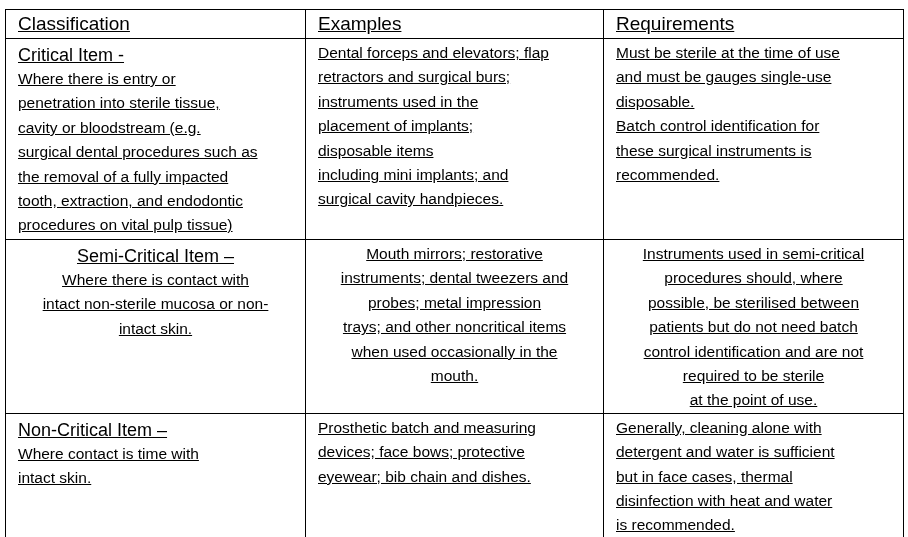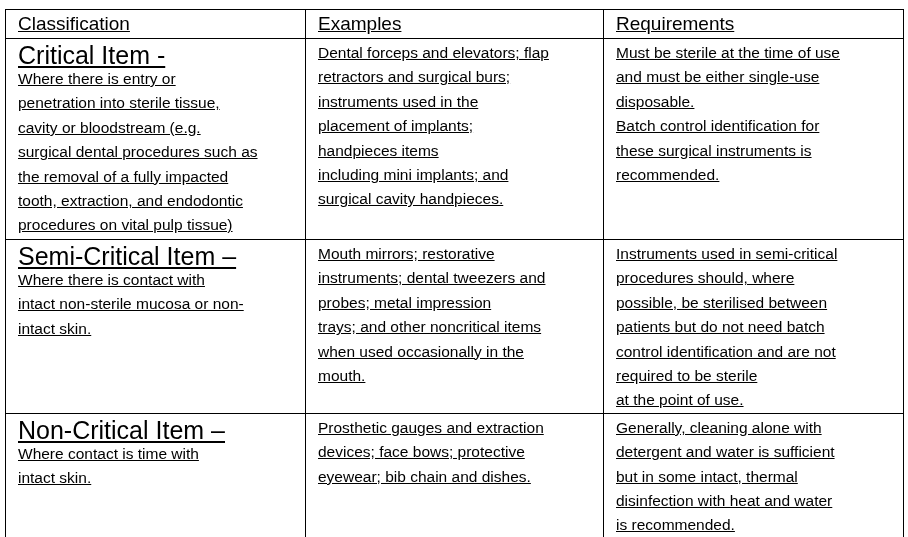--- a/index.html
+++ b/index.html
@@ -18,24 +18,24 @@
     padding: 2px 12px 0 12px;
     font-weight: normal;
     font-size: 15.5px;
     line-height: 24.4px;
     text-decoration: underline;
   }
   table.main th { font-size: 19px; line-height: 25px; padding-top: 1px; padding-bottom: 2px; }
   col.c1 { width: 300px; }
   col.c2 { width: 298px; }
   col.c3 { width: 300px; }
-  .cls-title { font-size: 25px; line-height: 24px; display: block; padding-top: 2px; }
+  .cls-title { font-size: 18px; line-height: 24px; display: block; padding-top: 2px; }
   .line { display: block; white-space: nowrap; }
   tr.r1 td { height: 198px; }
-  tr.r2 td { height: 169px; }
+  tr.r2 td { height: 169px; text-align: center; }
   tr.r3 td { height: 119px; }
 </style>
 </head>
 <body>
 
 <table class="main">
   <colgroup>
       <col class="c1">
       <col class="c2">
       <col class="c3">
@@ -58,27 +58,27 @@
         <span class="line">surgical dental procedures such as</span>
         <span class="line">the removal of a fully impacted</span>
         <span class="line">tooth, extraction, and endodontic</span>
         <span class="line">procedures on vital pulp tissue)</span>
       </td>
       <td>
         <span class="line">Dental forceps and elevators; flap</span>
         <span class="line">retractors and surgical burs;</span>
         <span class="line">instruments used in the</span>
         <span class="line">placement of implants;</span>
-        <span class="line">handpieces items</span>
+        <span class="line">disposable items</span>
         <span class="line">including mini implants; and</span>
         <span class="line">surgical cavity handpieces.</span>
       </td>
       <td>
         <span class="line">Must be sterile at the time of use</span>
-        <span class="line">and must be either single-use</span>
+        <span class="line">and must be gauges single-use</span>
         <span class="line">disposable.</span>
         <span class="line">Batch control identification for</span>
         <span class="line">these surgical instruments is</span>
         <span class="line">recommended.</span>
       </td>
     </tr>
 
     <tr class="r2">
       <td>
         <span class="cls-title">Semi-Critical Item –</span>
@@ -105,26 +105,26 @@
       </td>
     </tr>
 
     <tr class="r3">
       <td>
         <span class="cls-title">Non-Critical Item –</span>
         <span class="line">Where contact is time with</span>
         <span class="line">intact skin.</span>
       </td>
       <td>
-        <span class="line">Prosthetic gauges and extraction</span>
+        <span class="line">Prosthetic batch and measuring</span>
         <span class="line">devices; face bows; protective</span>
         <span class="line">eyewear; bib chain and dishes.</span>
       </td>
       <td>
         <span class="line">Generally, cleaning alone with</span>
         <span class="line">detergent and water is sufficient</span>
-        <span class="line">but in some intact, thermal</span>
+        <span class="line">but in face cases, thermal</span>
         <span class="line">disinfection with heat and water</span>
         <span class="line">is recommended.</span>
       </td>
     </tr>
   </tbody>
 </table>
 
 </body></html>

